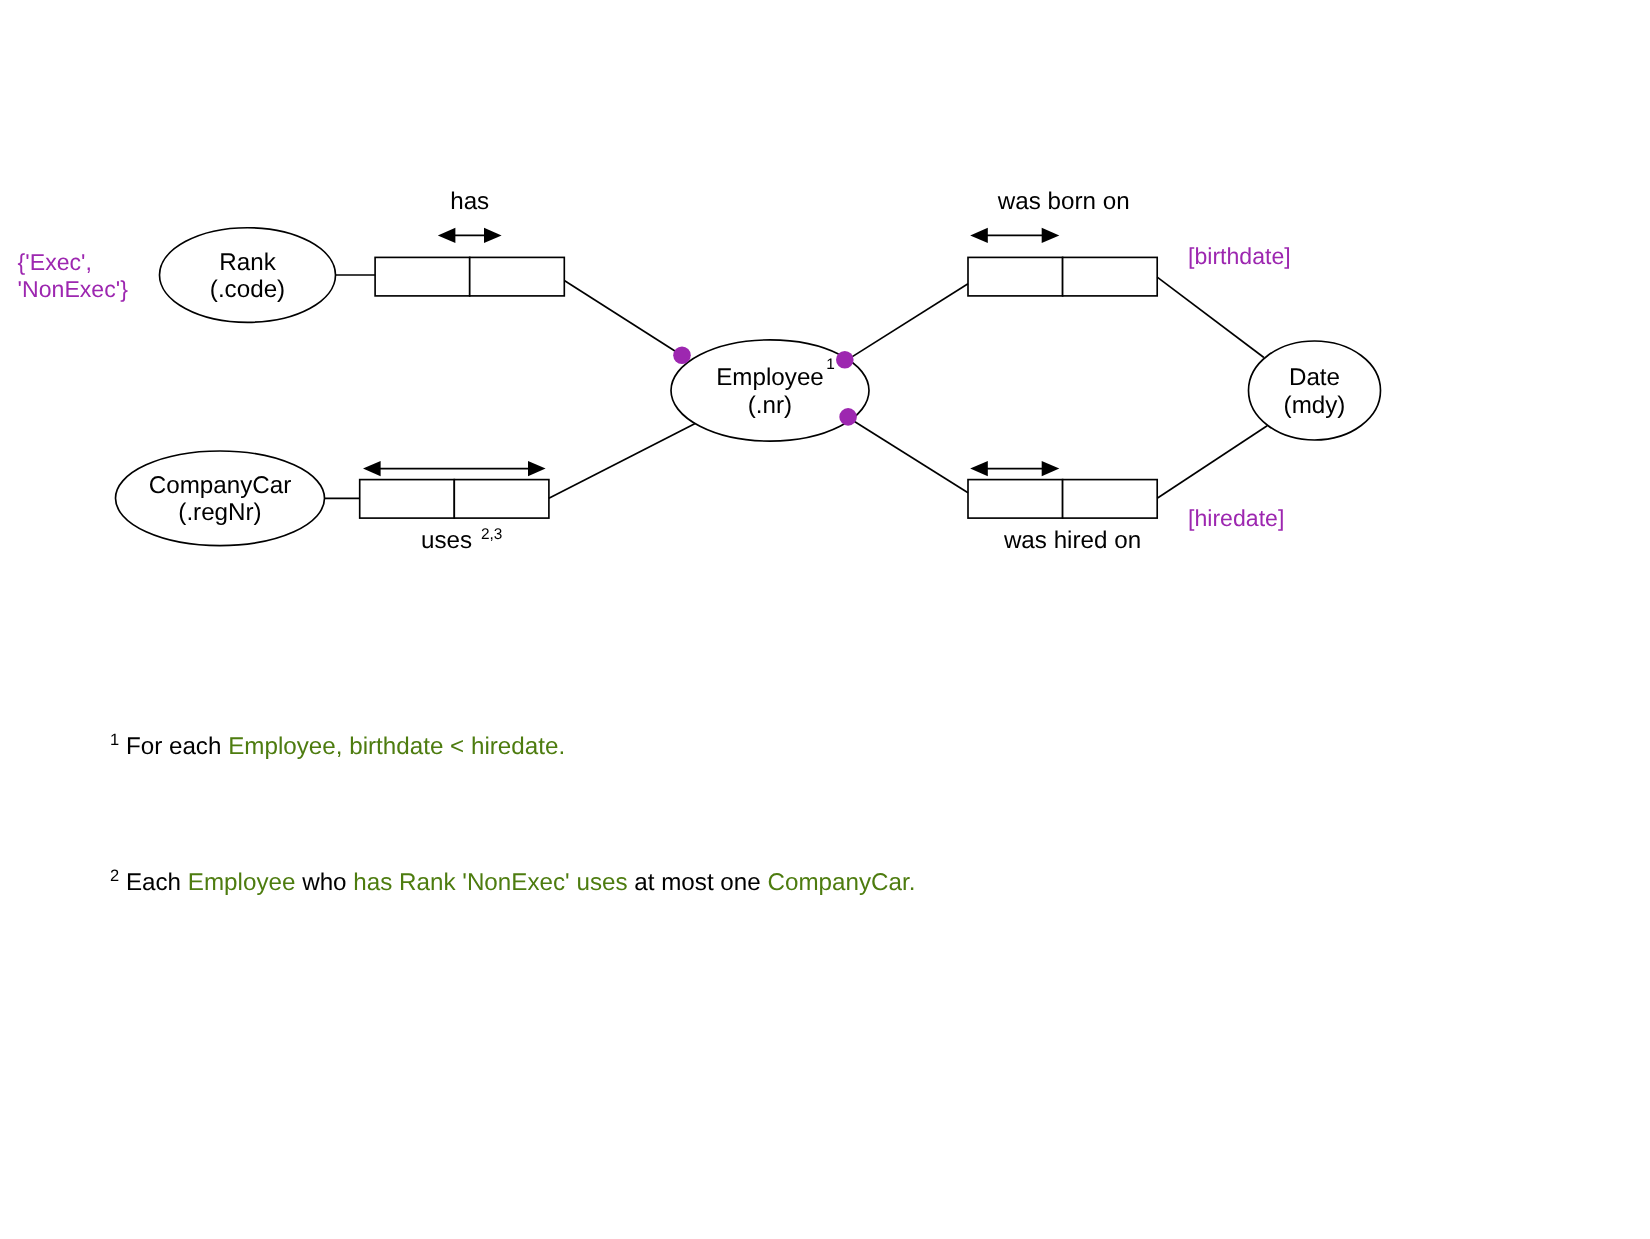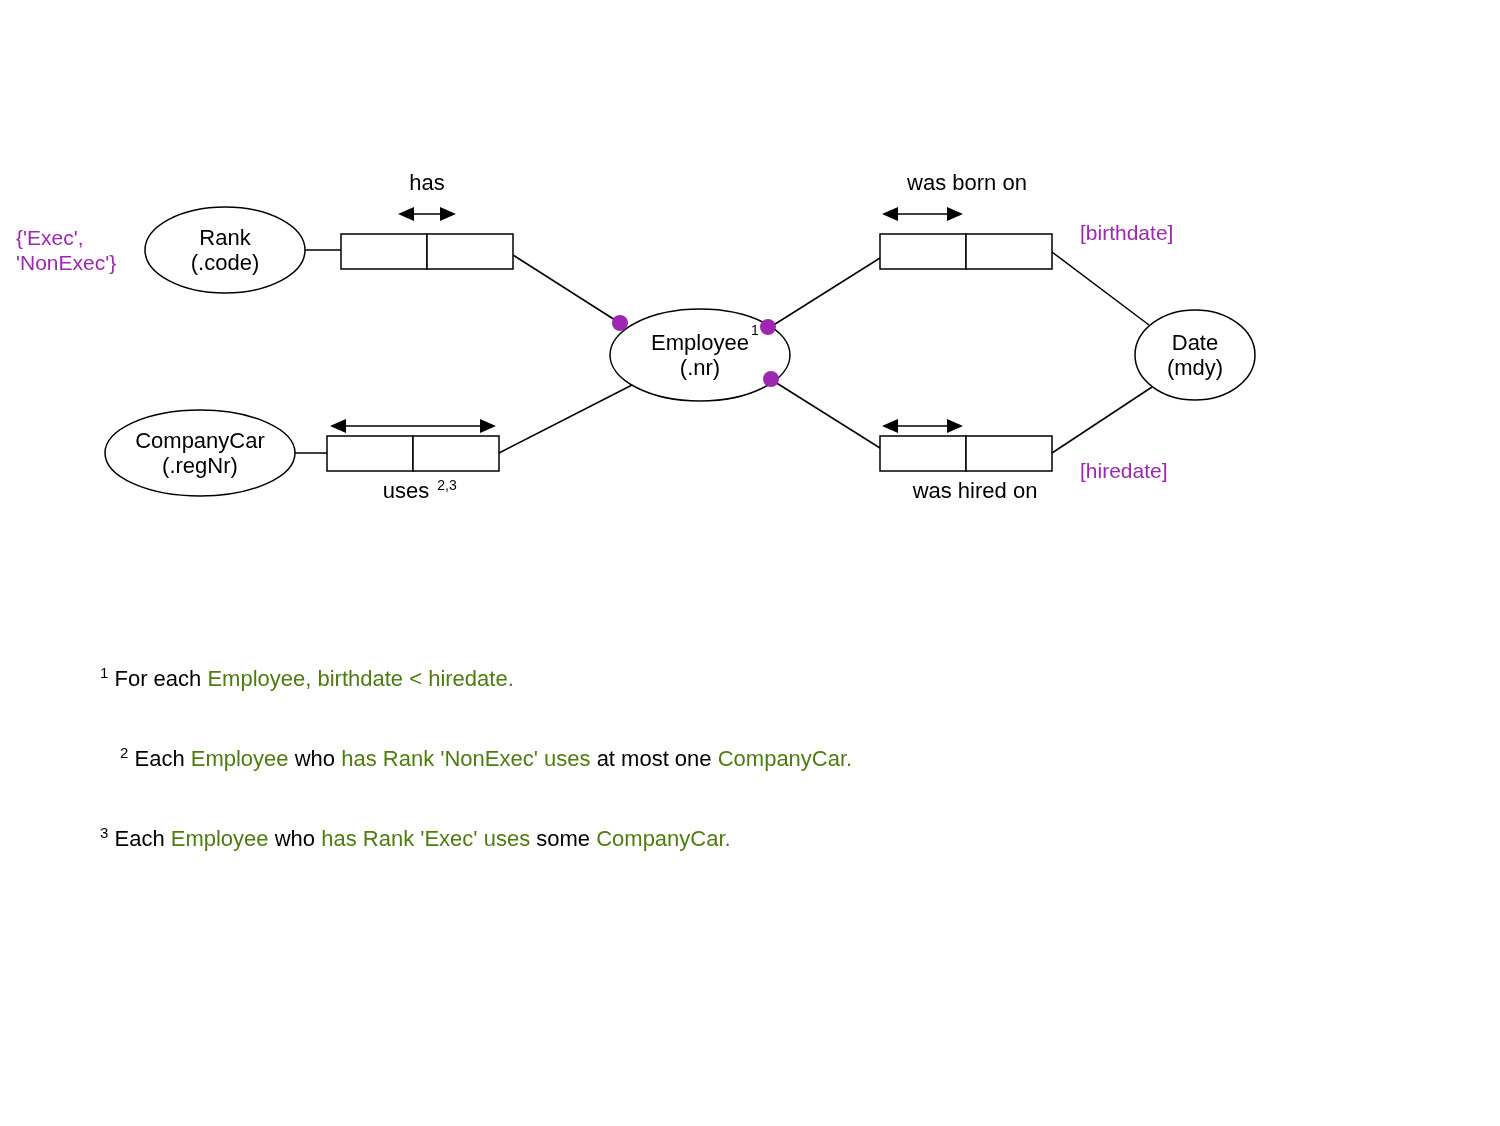--- a/index.html
+++ b/index.html
@@ -167,32 +167,23 @@
     <line class="connector" x1="1052" y1="453" x2="1152" y2="387"></line>
 
   </svg>
 
   <div class="footnote" style="top:664px;">
     <sup>1</sup>
     <span class="fn-black">  For each </span>
     <span class="fn-gray">Employee, birthdate &lt; hiredate.</span>
   </div>
 
-  <div class="footnote" style="top:744px;margin-left:20px;">
+  <div class="footnote" style="top:788px;">
     <sup>2</sup>
     <span class="fn-black">  Each </span>
     <span class="fn-gray">Employee</span>
     <span class="fn-black"> who </span>
     <span class="fn-gray">has Rank 'NonExec' uses</span>
     <span class="fn-black"> at most one </span>
     <span class="fn-gray">CompanyCar.</span>
   </div>
 
-  <div class="footnote" style="top:824px;">
-    <sup>3</sup>
-    <span class="fn-black">  Each </span>
-    <span class="fn-gray">Employee</span>
-    <span class="fn-black"> who </span>
-    <span class="fn-gray">has Rank 'Exec' uses</span>
-    <span class="fn-black"> some </span>
-    <span class="fn-gray">CompanyCar.</span>
-  </div>
 </div>
 
 </body></html>

